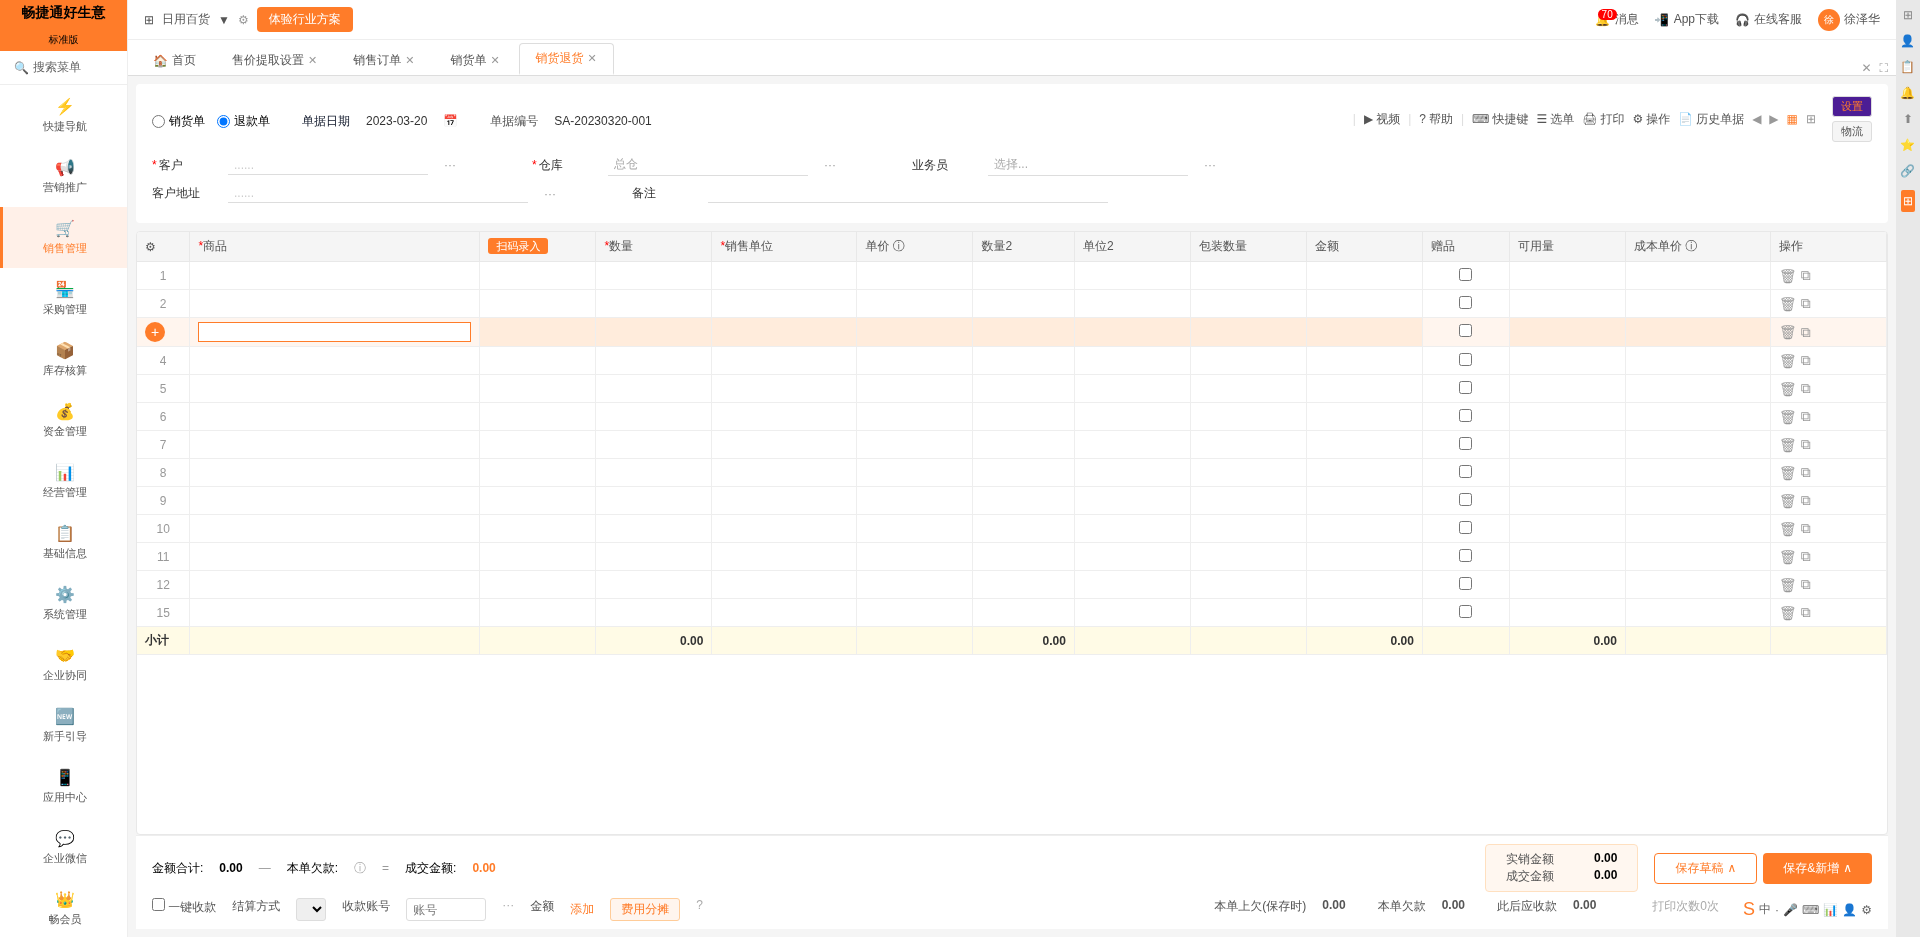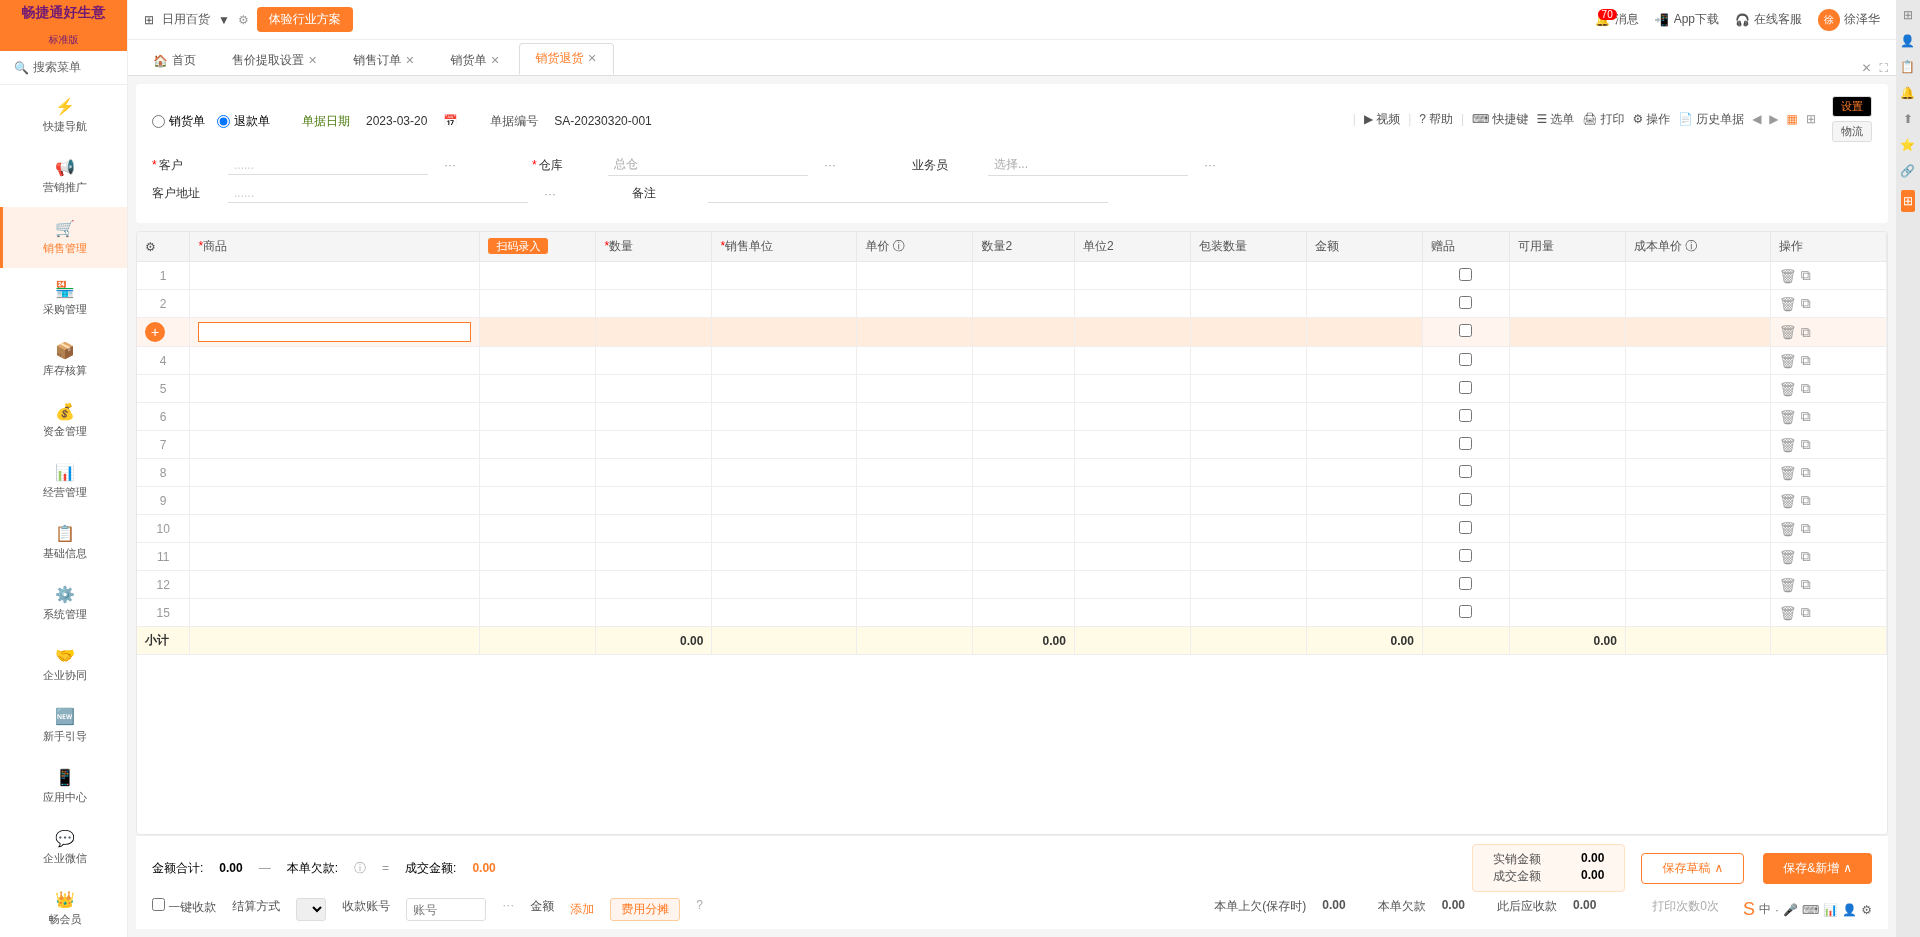--- a/index.html
+++ b/index.html
@@ -1,20 +1,20 @@
 <!DOCTYPE html>
 <html><head>
   <meta charset="utf-8">
   <style>
     * { box-sizing: border-box; margin: 0; padding: 0; font-family: 'Microsoft YaHei', Arial, sans-serif; font-size: 12px; }
     body { width: 1920px; height: 937px; overflow: hidden; background: #f0f2f5; display: flex; flex-direction: row; }
 
     
     .sidebar { width: 128px; background: #fff; height: 100%; display: flex; flex-direction: column; border-right: 1px solid #eee; }
-    .sidebar-logo { background: #ff7c29; height: 60px; display: flex; align-items: center; justify-content: center; color: #701a75; flex-direction: column; padding: 4px; }
+    .sidebar-logo { background: #ff7c29; height: 60px; display: flex; align-items: center; justify-content: center; color: #000000; flex-direction: column; padding: 4px; }
     .sidebar-logo .logo-text { font-size: 14px; font-weight: bold; }
     .sidebar-logo .logo-sub { font-size: 10px; margin-top: 11px; }
     .sidebar-search { padding: 8px 10px; border-bottom: 1px solid #eee; display: flex; align-items: center; color: #666; cursor: pointer; }
     .sidebar-search span { margin-left: 4px; }
     .sidebar-item { padding: 12px 10px; display: flex; flex-direction: column; align-items: center; cursor: pointer; color: #555; border-left: 3px solid transparent; }
     .sidebar-item.active { background: #fff0e8; color: #ff7c29; border-left: 3px solid #ff7c29; }
     .sidebar-item .icon { font-size: 16px; margin-bottom: 3px; }
     .sidebar-item .label { font-size: 11px; }
 
     
@@ -61,21 +61,21 @@
     .ops-cell { display: flex; gap: 4px; align-items: center; }
     .op-btn { background: none; border: none; cursor: pointer; color: #999; font-size: 14px; }
     .total-row td { background: #fffbe6; font-weight: bold; color: #333; }
     .add-row-btn { background: #ff7c29; color: white; border: none; border-radius: 50%; width: 20px; height: 20px; cursor: pointer; font-size: 14px; display: flex; align-items: center; justify-content: center; }
 
     
     .bottom-bar { background: #fff; padding: 8px 16px; border-top: 1px solid #eee; }
     .bottom-row1 { display: flex; align-items: center; gap: 16px; margin-bottom: 6px; }
     .bottom-row2 { display: flex; gap: 16px; font-size: 12px; color: #555; }
     .amount-row { display: flex; justify-content: space-between; gap: 40px; }
-    .footer-buttons { display: flex; gap: 19px; }
+    .footer-buttons { display: flex; gap: 6px; }
     .btn-save-draft { background: #fff; border: 1px solid #ff7c29; color: #ff7c29; padding: 6px 20px; border-radius: 4px; cursor: pointer; }
     .btn-save-new { background: #ff7c29; color: white; padding: 6px 20px; border-radius: 4px; border: none; cursor: pointer; }
     .btn-label { display: flex; align-items: center; gap: 4px; }
 
     
     .right-panel { width: 24px; background: #e8e8e8; display: flex; flex-direction: column; align-items: center; padding: 8px 2px; gap: 12px; }
 
     
     .badge { background: #f00; color: white; border-radius: 10px; font-size: 10px; padding: 0 4px; position: absolute; top: -4px; right: -6px; }
     .notif-wrap { position: relative; display: inline-block; }
@@ -220,21 +220,21 @@
       <div style="display:flex;justify-content:space-between;align-items:center;margin-bottom:8px">
         <div class="radio-group">
           <label class="radio-item">
             <input type="radio" name="bill-type" style="">
             <span>销货单</span>
           </label>
           <label class="radio-item">
             <input type="radio" name="bill-type" checked="" style="">
             <span>退款单</span>
           </label>
-          <span style="margin-left:20px;color:#4d7c0f">单据日期</span>
+          <span style="margin-left:20px;color:#0f172a">单据日期</span>
           <span style="color:#333;margin-left:4px">2023-03-20</span>
           <span style="cursor:pointer;color:#aaa;margin-left:4px">📅</span>
           <span style="margin-left:20px;color:#555">单据编号</span>
           <span style="color:#333;margin-left:4px">SA-20230320-001</span>
         </div>
         <div class="action-bar">
           <span class="divider">|</span>
           <div class="item">
               <span>▶</span>
               <span>视频</span>
@@ -263,21 +263,21 @@
             </div>
           <div class="item">
               <span>📄</span>
               <span>历史单据</span>
             </div>
           <span style="cursor:pointer;color:#999">◀</span>
           <span style="cursor:pointer;color:#999">▶</span>
           <span style="cursor:pointer;color:#ff7c29">▦</span>
           <span style="cursor:pointer;color:#999">⊞</span>
           <div style="display:flex;flex-direction:column;gap:4px;margin-left:8px">
-            <button style="background:#000000;border:1px solid #ddd;padding:2px 8px;cursor:pointer;border-radius:3px;color:#ff7c29;font-size:11px">设置</button>
+            <button style="background:#4c1d95;border:1px solid #ddd;padding:2px 8px;cursor:pointer;border-radius:3px;color:#ff7c29;font-size:11px">设置</button>
             <button style="background:#f5f5f5;border:1px solid #ddd;padding:2px 8px;cursor:pointer;border-radius:3px;color:#555;font-size:11px">物流</button>
           </div>
         </div>
       </div>
 
       <div class="form-row">
         <span class="form-label required">客户</span>
         <div class="form-select-trigger form-input-underline" style="min-width:200px">
           <span style="color:#ccc">......</span>
         </div>

